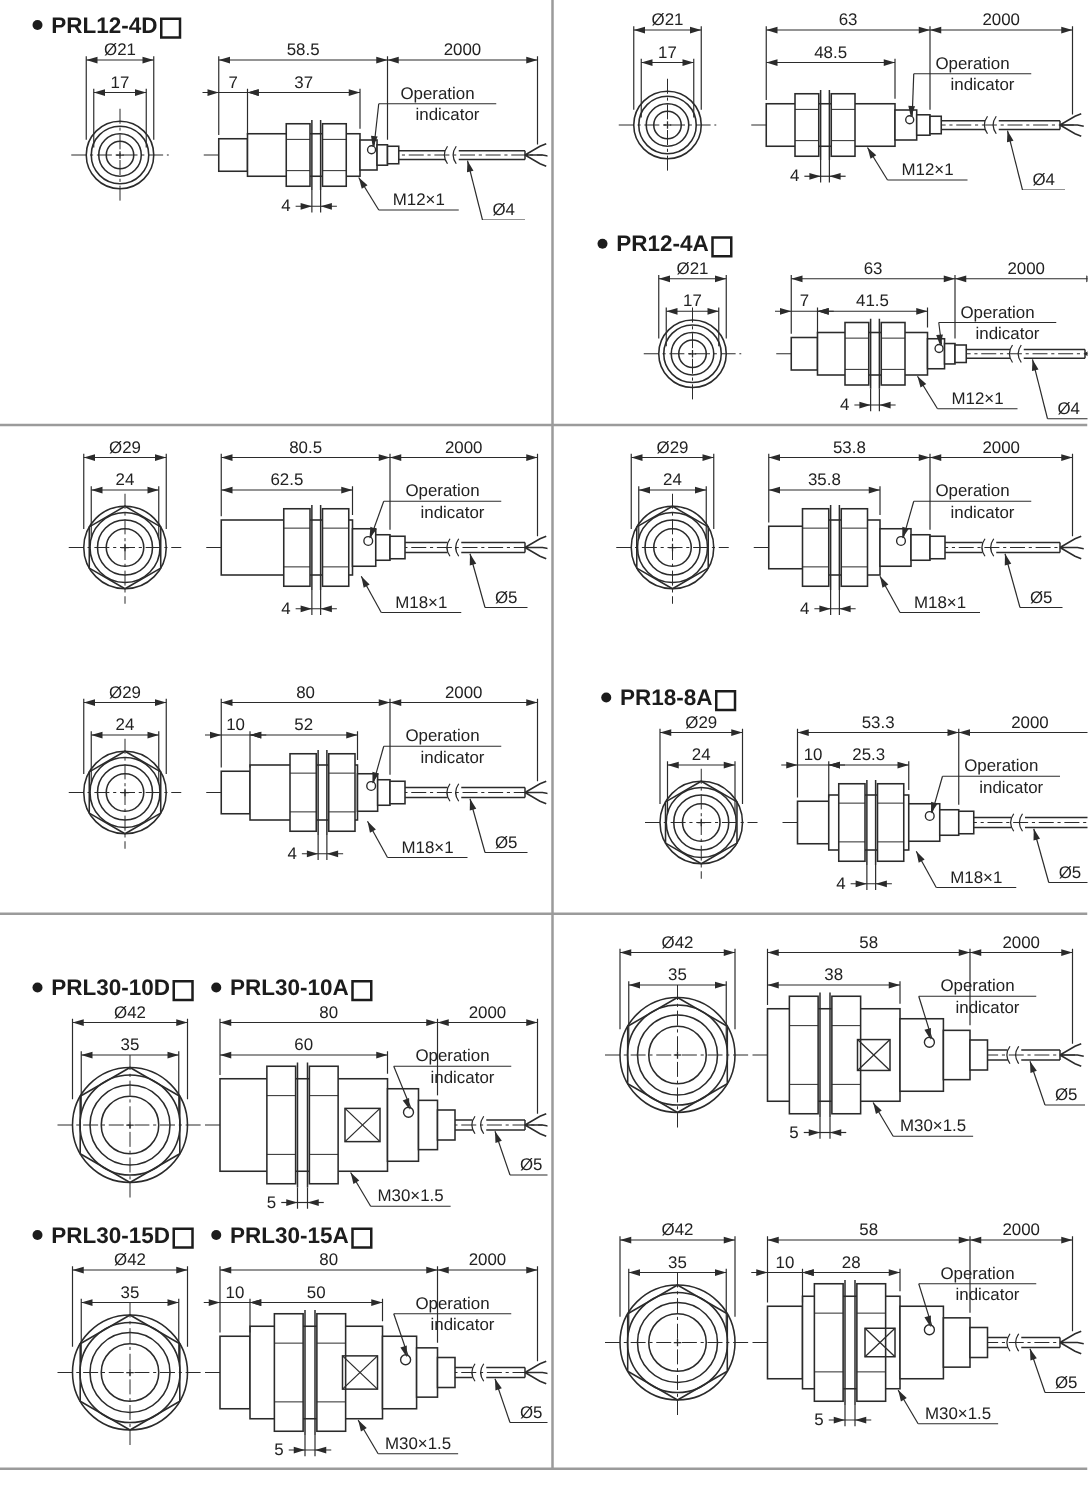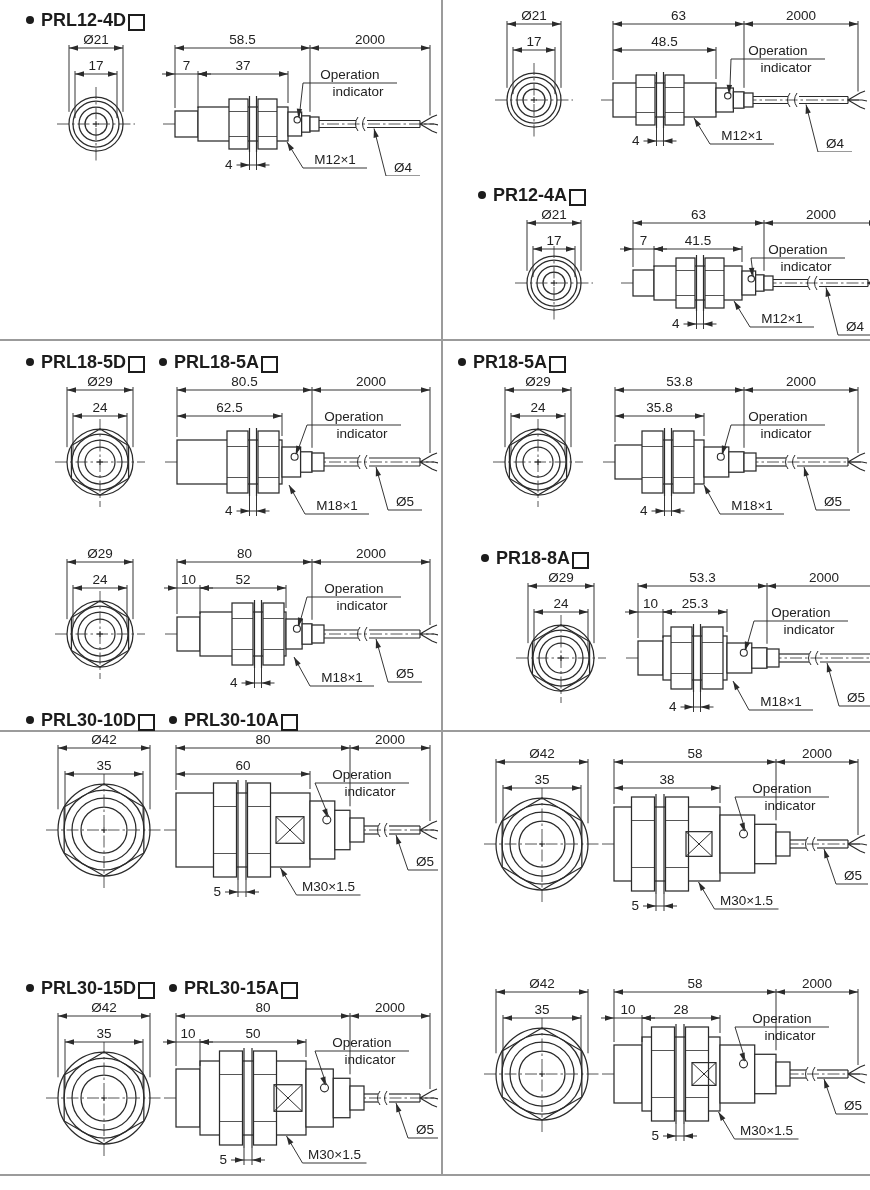--- a/index.html
+++ b/index.html
@@ -307,28 +307,20 @@
         <line x1="283" y1="51" x2="377" y2="51" stroke="#2b2b2b" stroke-width="0.95" fill="none"></line>
         <line x1="283" y1="51" x2="285.24" y2="68.8" stroke="#2b2b2b" stroke-width="0.95" fill="none"></line>
         <polygon points="284.24,69.8 280.95352393840597,60.99721208385835 286.34181608590313,60.64181409115108" fill="#2b2b2b"></polygon>
         <text x="330" y="47" text-anchor="middle" font-size="13.5">Operation</text>
         <text x="338" y="64" text-anchor="middle" font-size="13.5">indicator</text>
       </g>
     </svg>
 </div>
 
 <div class="panel" style="left:10px;top:350px;width:428px">
-  <div class="ptitle" style="padding-left:16px">
-    <span class="blt"></span>
-    <span class="mdl">PRL18-5D</span>
-    <span class="sqbox"></span>
-    <span class="blt blt2"></span>
-    <span class="mdl">PRL18-5A</span>
-    <span class="sqbox"></span>
-  </div>
   <svg width="428" height="152" viewBox="0 0 428 152">
       <g>
         <line x1="45" y1="88" x2="135" y2="88" stroke="#2b2b2b" stroke-width="0.8" fill="none" stroke-dasharray="12 3 2.5 3"></line>
         <line x1="90" y1="45" x2="90" y2="133" stroke="#2b2b2b" stroke-width="0.8" fill="none" stroke-dasharray="12 3 2.5 3"></line>
         <circle cx="90" cy="88" r="33" fill="none" stroke="#2b2b2b" stroke-width="1.25"></circle>
         <circle cx="90" cy="88" r="28" fill="none" stroke="#2b2b2b" stroke-width="1.25"></circle>
         <circle cx="90" cy="88" r="22" fill="none" stroke="#2b2b2b" stroke-width="1.25"></circle>
         <circle cx="90" cy="88" r="15" fill="none" stroke="#2b2b2b" stroke-width="1.25"></circle>
         <polygon points="90,121 61.421161675113524,104.5 61.421161675113524,71.5 90,55 118.57883832488646,71.49999999999999 118.57883832488649,104.49999999999997 " fill="none" stroke="#2b2b2b" stroke-width="1.25"></polygon>
         <line x1="87" y1="88" x2="93" y2="88" stroke="#2b2b2b" stroke-width="1" fill="none"></line>
@@ -403,25 +395,20 @@
         <line x1="297" y1="51" x2="391" y2="51" stroke="#2b2b2b" stroke-width="0.95" fill="none"></line>
         <line x1="297" y1="51" x2="286.6" y2="79.75" stroke="#2b2b2b" stroke-width="0.95" fill="none"></line>
         <polygon points="285.6,80.75 286.2991653195884,71.37977226232547 291.34163035177073,73.31201096373317" fill="#2b2b2b"></polygon>
         <text x="344" y="47" text-anchor="middle" font-size="13.5">Operation</text>
         <text x="352" y="64" text-anchor="middle" font-size="13.5">indicator</text>
       </g>
     </svg>
 </div>
 
 <div class="panel" style="left:448px;top:350px;width:420px">
-  <div class="ptitle" style="padding-left:10px">
-    <span class="blt"></span>
-    <span class="mdl">PR18-5A</span>
-    <span class="sqbox"></span>
-  </div>
   <svg width="420" height="152" viewBox="0 0 420 152">
       <g>
         <line x1="45" y1="88" x2="135" y2="88" stroke="#2b2b2b" stroke-width="0.8" fill="none" stroke-dasharray="12 3 2.5 3"></line>
         <line x1="90" y1="45" x2="90" y2="133" stroke="#2b2b2b" stroke-width="0.8" fill="none" stroke-dasharray="12 3 2.5 3"></line>
         <circle cx="90" cy="88" r="33" fill="none" stroke="#2b2b2b" stroke-width="1.25"></circle>
         <circle cx="90" cy="88" r="28" fill="none" stroke="#2b2b2b" stroke-width="1.25"></circle>
         <circle cx="90" cy="88" r="22" fill="none" stroke="#2b2b2b" stroke-width="1.25"></circle>
         <circle cx="90" cy="88" r="15" fill="none" stroke="#2b2b2b" stroke-width="1.25"></circle>
         <polygon points="90,121 61.421161675113524,104.5 61.421161675113524,71.5 90,55 118.57883832488646,71.49999999999999 118.57883832488649,104.49999999999997 " fill="none" stroke="#2b2b2b" stroke-width="1.25"></polygon>
         <line x1="87" y1="88" x2="93" y2="88" stroke="#2b2b2b" stroke-width="1" fill="none"></line>
@@ -693,21 +680,21 @@
         <text x="385" y="132" text-anchor="middle" font-size="13.5">Ø5</text>
         <line x1="283" y1="51" x2="377" y2="51" stroke="#2b2b2b" stroke-width="0.95" fill="none"></line>
         <line x1="283" y1="51" x2="274.8" y2="79.75" stroke="#2b2b2b" stroke-width="0.95" fill="none"></line>
         <polygon points="273.8,80.75 273.8794796499396,71.35406029259205 279.03843147329343,72.94943362956197" fill="#2b2b2b"></polygon>
         <text x="330" y="47" text-anchor="middle" font-size="13.5">Operation</text>
         <text x="338" y="64" text-anchor="middle" font-size="13.5">indicator</text>
       </g>
     </svg>
 </div>
 
-<div class="panel" style="left:10px;top:708px;width:428px">
+<div class="panel" style="left:10px;top:778px;width:428px">
   <div class="ptitle" style="padding-left:16px">
     <span class="blt"></span>
     <span class="mdl">PRL30-10D</span>
     <span class="sqbox"></span>
     <span class="blt blt2"></span>
     <span class="mdl">PRL30-10A</span>
     <span class="sqbox"></span>
   </div>
   <svg width="428" height="174" viewBox="0 0 428 174">
       <g>

